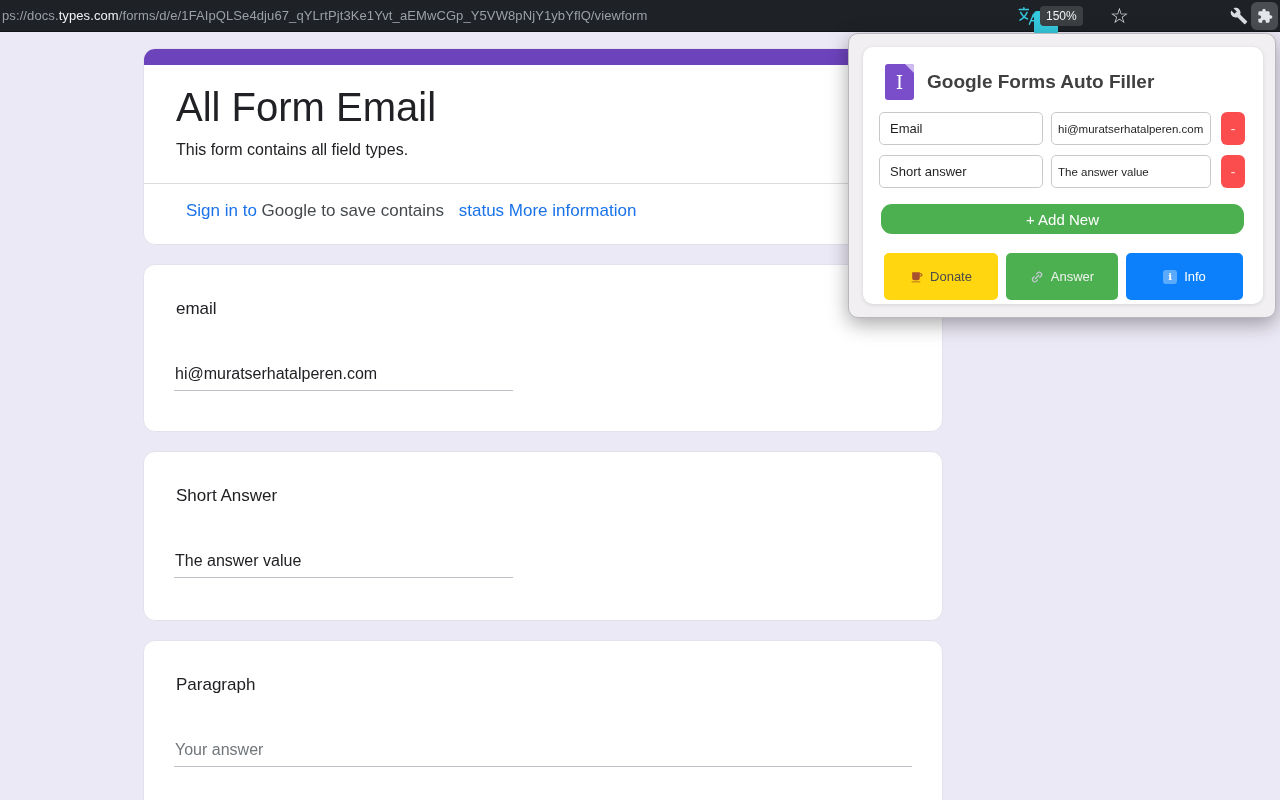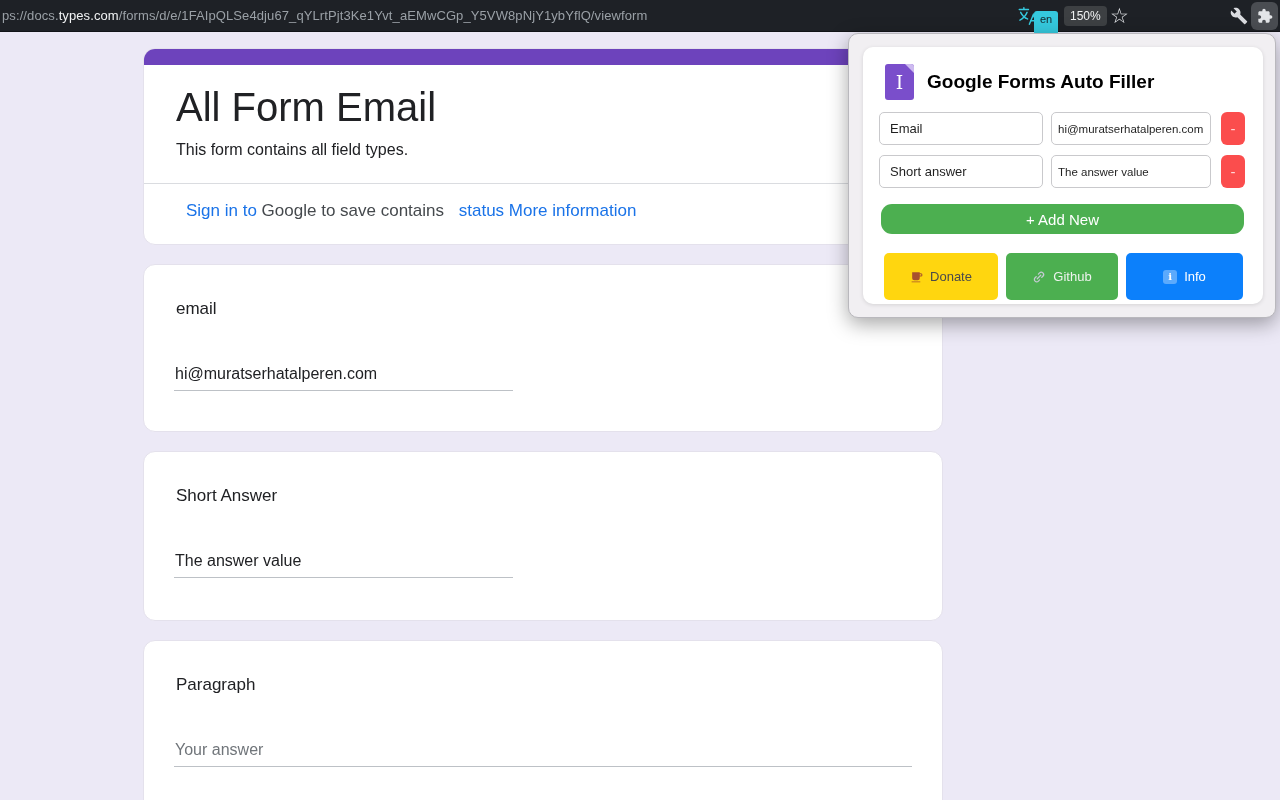--- a/index.html
+++ b/index.html
@@ -23,21 +23,21 @@
   }
   .url-text .domain { color:#f1f3f4; }
   .translate-icon { position:absolute; left:1016px; top:5px; width:24px; height:22px; }
   .translate-icon svg { width:24px; height:22px; }
   .en-badge {
     position:absolute; left:1034px; top:11px; width:24px; height:24px;
     background:var(--cyan,#35c9de); border-radius:3px;
     color:#15262b; font-size:11px; text-align:center; line-height:16px;
   }
   .zoom-badge {
-    position:absolute; left:1064px; top:6px; min-width:38px; height:20px;
+    position:absolute; left:1040px; top:6px; min-width:38px; height:20px;
     background:#3d4043; border-radius:4px; padding:0 6px;
     color:#f1f3f4; font-size:12px; text-align:center; line-height:20px;
   }
   .star-icon {
     position:absolute; left:1110px; top:2px;
     color:#e8eaed; font-size:21px; line-height:28px;
   }
   .wrench-icon { position:absolute; left:1230px; top:7px; width:18px; height:18px; }
   .ext-tile {
     position:absolute; left:1251px; top:2px; width:27px; height:28px;
@@ -96,21 +96,21 @@
   }
   .forms-doc-icon::after {
     content:""; position:absolute; right:0; top:0;
     border-style:solid; border-width:0 9px 9px 0;
     border-color:transparent #cdbaf0 transparent transparent;
     border-radius:0 3px 0 0;
   }
   .forms-doc-icon .glyph {
     font-family:"DejaVu Serif", serif; color:#fff; font-size:19px; line-height:1;
   }
-  .popup-title { font-size:19px; font-weight:700; color:#000000; margin-left:13px; }
+  .popup-title { font-size:19px; font-weight:700; color:#404040; margin-left:13px; }
 
   .popup-rows { margin:12px 18px 0 16px; display:flex; flex-direction:column; gap:10px; }
   .popup-row { display:flex; align-items:center; }
   .p-input {
     height:33px; border:1px solid #c9c9cc; border-radius:5px;
     font-family:"Liberation Sans", sans-serif; color:#1f1f1f;
     outline:none; background:#fff;
   }
   .p-input.field { width:164px; font-size:13px; padding:0 10px; }
   .p-input.value { width:160px; font-size:11.5px; padding:0 6px; margin-left:8px; }
@@ -230,21 +230,21 @@
           <path fill="#a8512e" d="M4 4h14v2h2a3 3 0 0 1 0 6h-2v3a4 4 0 0 1-4 4H8a4 4 0 0 1-4-4V4zm14 4v2h2a1 1 0 0 0 0-2h-2zM3 21h16v1.6H3z"></path>
         </svg>
         <span>Donate</span>
       </button>
       <button class="action-btn github-btn">
         <svg width="14" height="14" viewBox="0 0 24 24" fill="none" stroke="#c4cbd2" stroke-width="2.2" stroke-linecap="round">
           <path d="M9 15l6-6"></path>
           <path d="M11 7l2-2a4 4 0 0 1 5.7 5.7l-2 2"></path>
           <path d="M13 17l-2 2a4 4 0 0 1-5.7-5.7l2-2"></path>
         </svg>
-        <span>Github</span>
+        <span>Answer</span>
       </button>
       <button class="action-btn info-btn">
         <span class="info-glyph">i</span>
         <span>Info</span>
       </button>
     </div>
 
   </div>
 </div>
 

